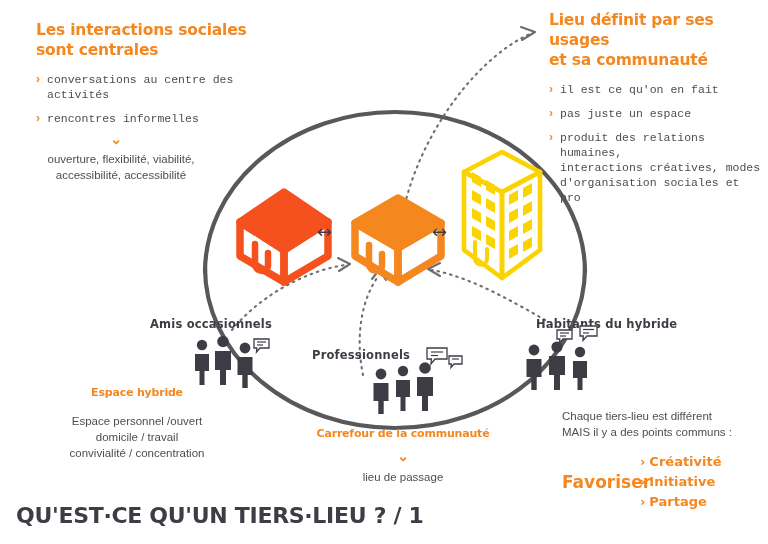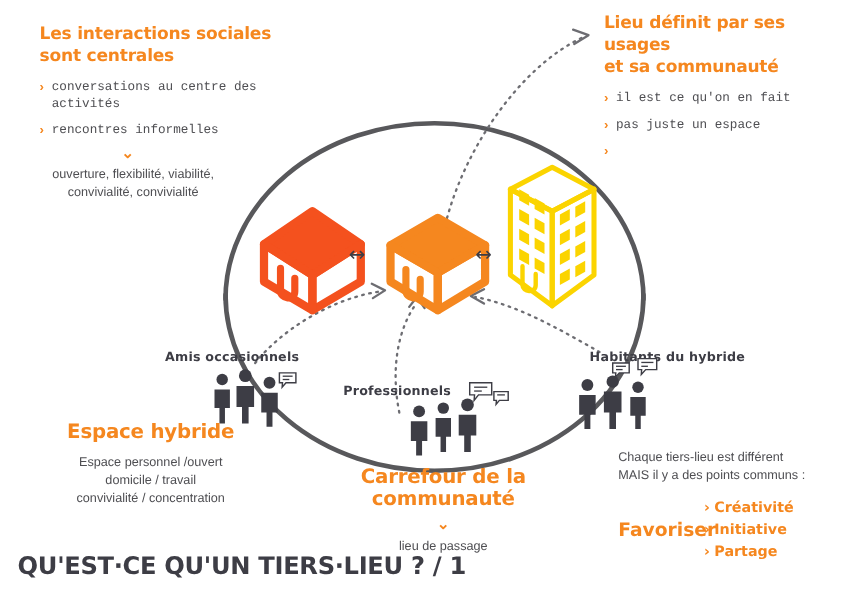--- a/index.html
+++ b/index.html
@@ -22,21 +22,21 @@
 
   
   .head-orange {
     color: #F5871F;
     font-family: "DejaVu Sans", sans-serif;
     font-weight: bold;
     font-size: 15.5px;
     line-height: 20px;
     letter-spacing: -0.2px;
   }
-  .head-orange.small { font-size: 18px; }
+  .head-orange.small { font-size: 11px; }
 
   
   .body-txt {
     color: #4e4e52;
     font-family: "Liberation Sans", sans-serif;
     font-size: 11.5px;
     line-height: 16px;
   }
   .body-txt.center { text-align: center; }
 
@@ -147,41 +147,46 @@
       <div class="bullet-row">
         <span class="chev">›</span>
         <span class="txt">rencontres informelles</span>
       </div>
     </div>
 
     <div class="down-chev" style="width:160px; margin-top:-2px;">⌄</div>
 
     <div class="body-txt center" style="width:170px; margin-top:6px;">
       <div>ouverture, flexibilité, viabilité,</div>
-      <div>convivialité, convivialité</div>
+      <div>accessibilité, accessibilité</div>
     </div>
   </div>
 
   <div class="abs" style="left:549px; top:10px; width:215px;">
     <div class="head-orange">
       <div>Lieu définit par ses usages</div>
       <div>et sa communauté</div>
     </div>
 
     <div style="margin-top:12px;">
       <div class="bullet-row">
         <span class="chev">›</span>
         <span class="txt">il est ce qu'on en fait</span>
       </div>
       <div class="bullet-row">
         <span class="chev">›</span>
         <span class="txt">pas juste un espace</span>
       </div>
       <div class="bullet-row">
         <span class="chev">›</span>
+        <span class="txt">
+          <span>produit des relations humaines,</span><br>
+          <span>interactions créatives, modes</span><br>
+          <span>d'organisation sociales et pro</span>
+        </span>
       </div>
     </div>
   </div>
 
   <svg class="abs" style="left:228px; top:178px;" width="112" height="106" viewBox="0 0 112 106">
     <g fill="none" stroke="#F4511E" stroke-width="7.5" stroke-linejoin="round" stroke-linecap="round">
 
       <path d="M 56 14 L 100 44 L 56 72 L 12 44 Z" fill="#F4511E" stroke="#F4511E"></path>
 
       <path d="M 100 44 L 100 78 L 56 104 L 56 72 Z"></path>

